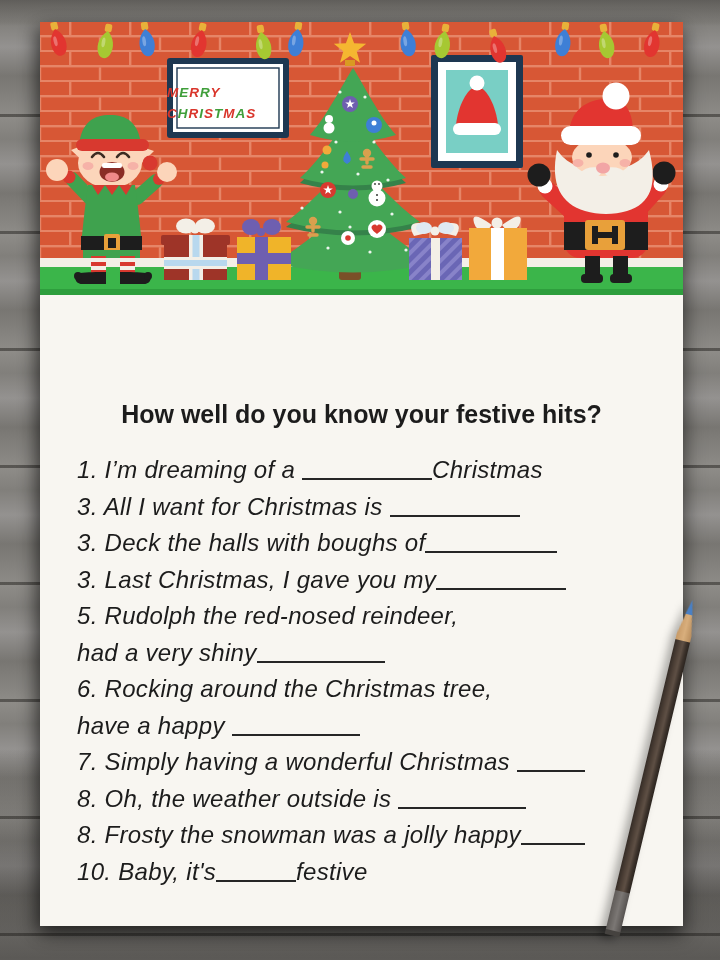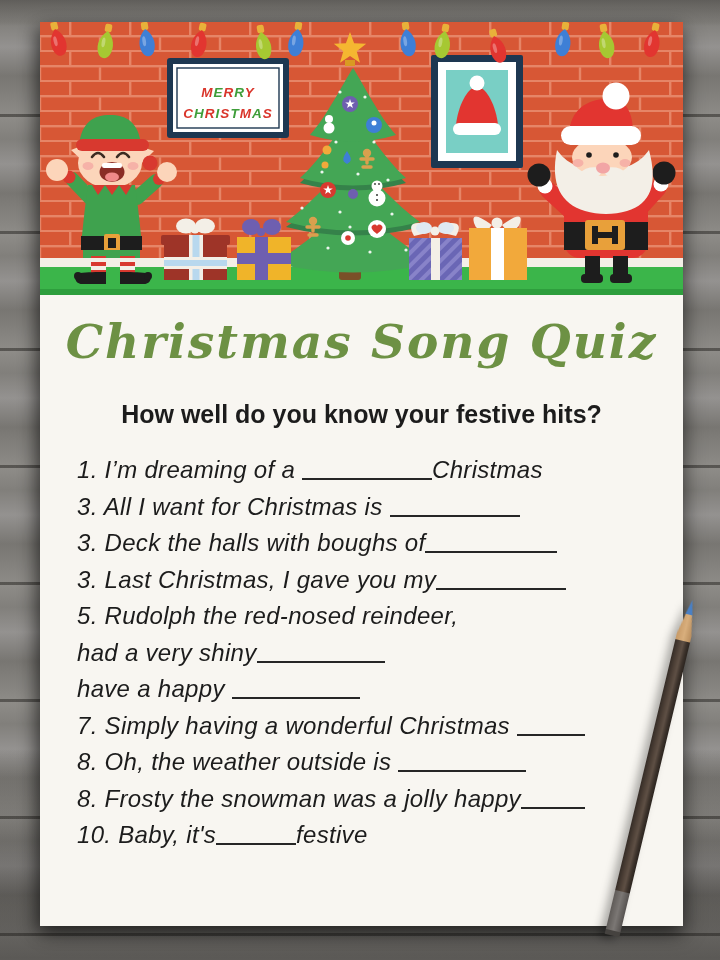--- a/index.html
+++ b/index.html
@@ -20,21 +20,21 @@
 
   
   .card{position:absolute;left:40px;top:22px;width:643px;height:904px;
     background:var(--card_bg,#f8f6f1);
     box-shadow:-5px 6px 16px rgba(0,0,0,.45), 4px 8px 18px rgba(0,0,0,.35);}
   .scene{position:absolute;left:0;top:0;width:643px;height:273px;overflow:hidden;}
   .scene svg{position:absolute;left:0;top:0;}
 
   
   .sign-text{position:absolute;left:127px;top:46px;width:122px;height:70px;
-    display:flex;flex-direction:column;align-items:center;justify-content:center;gap:7px;
+    display:flex;flex-direction:column;justify-content:center;gap:7px;
     font-family:"Liberation Sans",sans-serif;font-style:italic;font-weight:bold;
     font-size:13.5px;letter-spacing:1px;line-height:1;}
 
   .title{margin-top:0;position:absolute;left:0;top:292px;width:100%;text-align:center;
     font-family:"DejaVu Serif",serif;font-style:italic;font-weight:600;
     font-size:47px;letter-spacing:2px;color:var(--title_green,#6d9144);}
   .subtitle{position:absolute;left:0;top:378px;width:100%;text-align:center;
     font-family:"Liberation Sans",sans-serif;font-weight:bold;
     font-size:25px;color:var(--text_dark,#1c1c1c);}
 
@@ -359,29 +359,29 @@
             </g>
           </g>
       </svg>
 
       <div class="sign-text" id="sign-text">
           <div><span style="color: rgb(217, 53, 43);">M</span><span style="color: rgb(63, 158, 58);">E</span><span style="color: rgb(217, 53, 43);">R</span><span style="color: rgb(63, 158, 58);">R</span><span style="color: rgb(217, 53, 43);">Y</span></div>
           <div><span style="color: rgb(217, 53, 43);">C</span><span style="color: rgb(63, 158, 58);">H</span><span style="color: rgb(217, 53, 43);">R</span><span style="color: rgb(63, 158, 58);">I</span><span style="color: rgb(217, 53, 43);">S</span><span style="color: rgb(63, 158, 58);">T</span><span style="color: rgb(217, 53, 43);">M</span><span style="color: rgb(63, 158, 58);">A</span><span style="color: rgb(217, 53, 43);">S</span></div>
         </div>
     </div>
 
-    <div class="title">Christmas Song Quiz</div>
     <div class="subtitle">How well do you know your festive hits?</div>
     <div class="quiz-list" id="quiz-list">
         <div class="q-line"><span class="q-text">1. I’m dreaming of a </span><span class="q-blank" style="width: 130px;"></span><span class="q-text">Christmas</span></div>
         <div class="q-line"><span class="q-text">3. All I want for Christmas is </span><span class="q-blank" style="width: 130px;"></span></div>
         <div class="q-line"><span class="q-text">3. Deck the halls with boughs of</span><span class="q-blank" style="width: 132px;"></span></div>
         <div class="q-line"><span class="q-text">3. Last Christmas, I gave you my</span><span class="q-blank" style="width: 130px;"></span></div>
         <div class="q-line"><span class="q-text">5. Rudolph the red-nosed reindeer,</span></div>
         <div class="q-line"><span class="q-text">had a very shiny</span><span class="q-blank" style="width: 128px;"></span></div>
+        <div class="q-line"><span class="q-text">6. Rocking around the Christmas tree,</span></div>
         <div class="q-line"><span class="q-text">have a happy </span><span class="q-blank" style="width: 128px;"></span></div>
         <div class="q-line"><span class="q-text">7. Simply having a wonderful Christmas </span><span class="q-blank" style="width: 68px;"></span></div>
         <div class="q-line"><span class="q-text">8. Oh, the weather outside is </span><span class="q-blank" style="width: 128px;"></span></div>
         <div class="q-line"><span class="q-text">8. Frosty the snowman was a jolly happy</span><span class="q-blank" style="width: 64px;"></span></div>
         <div class="q-line"><span class="q-text">10. Baby, it's</span><span class="q-blank" style="width: 80px;"></span><span class="q-text">festive</span></div>
       </div>
   </div>
 
   <div class="pencil">
     <div class="pencil-lead"></div>

